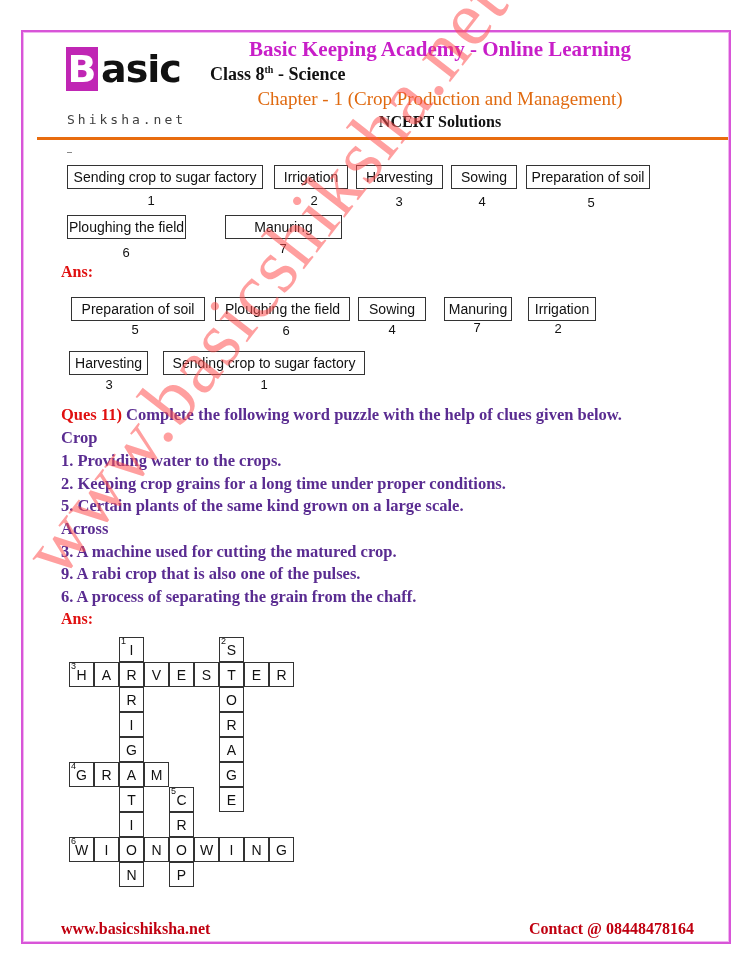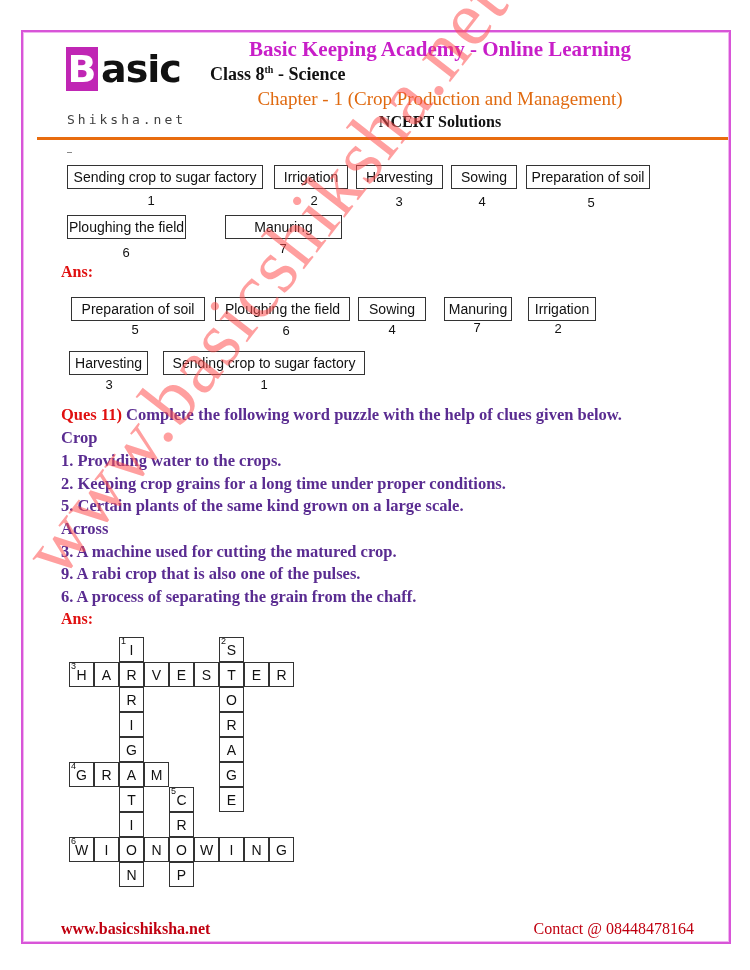--- a/index.html
+++ b/index.html
@@ -16,21 +16,21 @@
   .orange-rule { position: absolute; left: 37px; top: 137px; width: 691px; height: 3px; background: #e86c0e; }
   .dash { position: absolute; left: 67px; top: 152px; width: 5px; height: 1px; background: #888; }
   .step { position: absolute; border: 1.5px solid #333; font-family: "Liberation Sans", sans-serif; font-size: 14px; color: #111; text-align: center; line-height: 22px; height: 22px; background: #fff; }
   .num { position: absolute; font-family: "Liberation Sans", sans-serif; font-size: 13px; color: #111; text-align: center; width: 20px; }
   .ans { position: absolute; font-size: 16px; font-weight: bold; color: #e01010; }
   .qline { position: absolute; left: 61px; font-size: 16.5px; font-weight: bold; color: #5a2c91; white-space: nowrap; }
   .qline .red { color: #e01010; }
   .cell { position: absolute; width: 25px; height: 25px; border: 1px solid #333; box-sizing: border-box; font-family: "Liberation Sans", sans-serif; font-size: 14px; color: #111; text-align: center; line-height: 24px; background: #fff; }
   .cell .cn { position: absolute; left: 1px; top: -2px; font-size: 9px; line-height: 10px; }
   .footer-left { position: absolute; left: 61px; top: 920px; font-size: 16px; font-weight: bold; color: #c00010; }
-  .footer-right { position: absolute; right: 56px; top: 920px; font-size: 16px; font-weight: normal; color: #c00010; }
+  .footer-right { position: absolute; right: 56px; top: 920px; font-size: 16px; font-weight: bold; color: #c00010; }
   .watermark { position: absolute; left: 40px; top: 520px; transform: rotate(-52deg); transform-origin: left center; font-size: 78px; color: rgba(255, 80, 80, 0.55); font-family: "Liberation Serif", serif; white-space: nowrap; pointer-events: none; letter-spacing: 2px; }
 </style>
 </head>
 <body>
 
 <div class="frame"></div>
 
 <div class="logo-box">B</div>
 <div class="logo-rest">asic</div>
 <div class="logo-sub">Shiksha.net</div>

